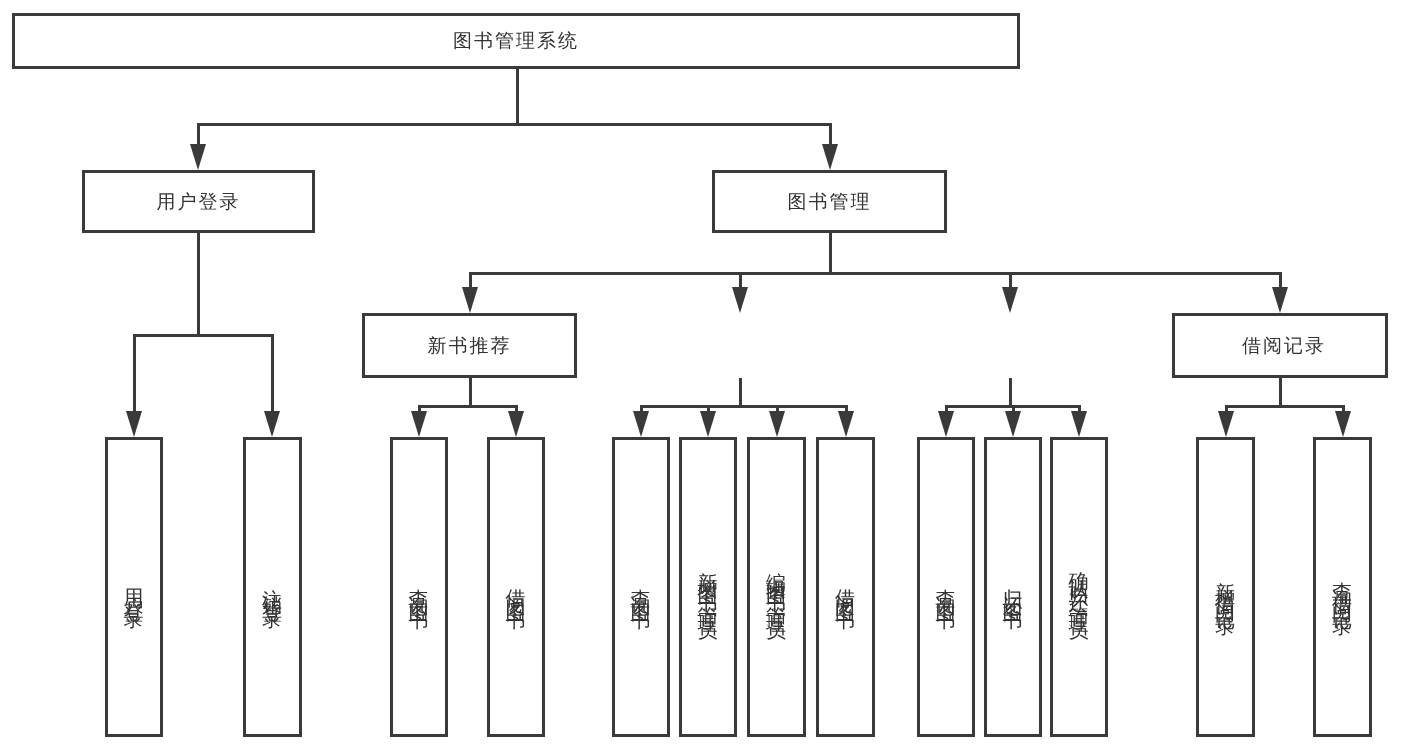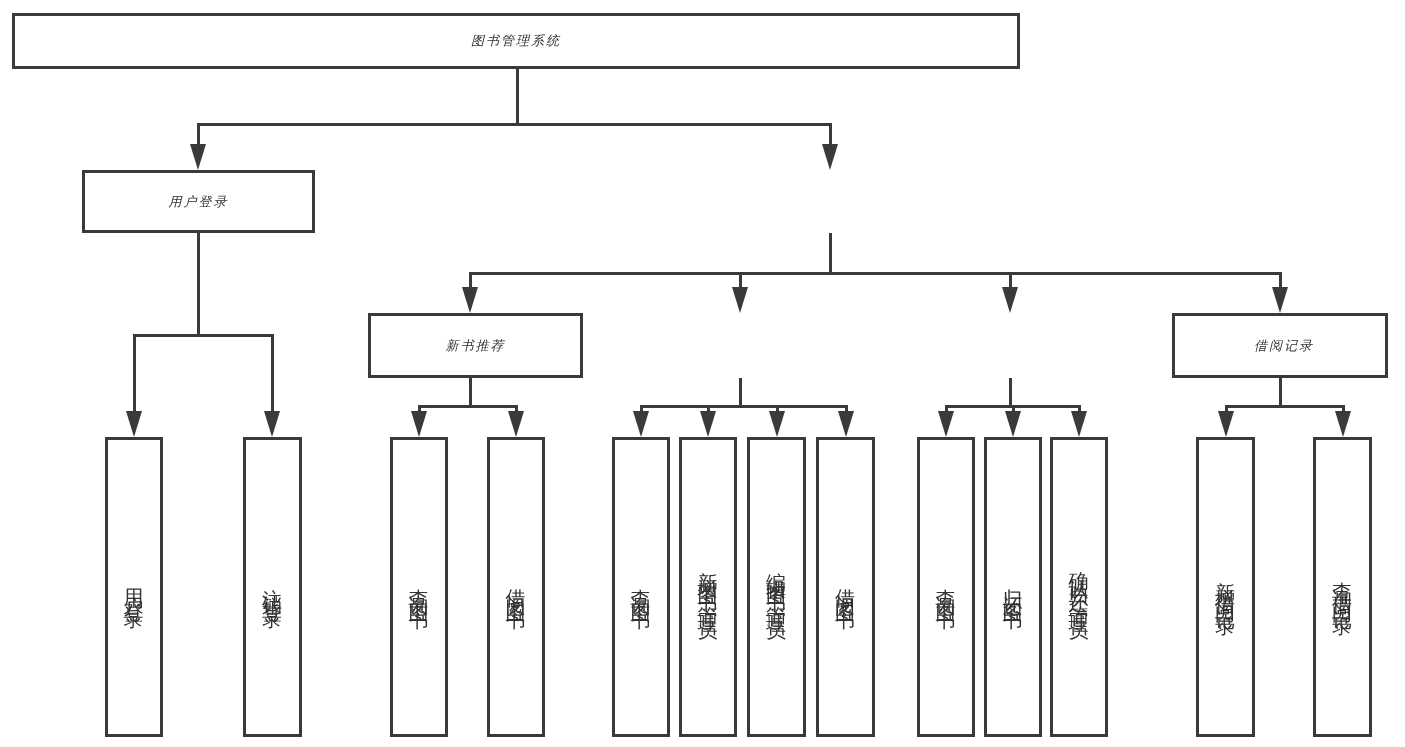--- a/index.html
+++ b/index.html
@@ -14,24 +14,23 @@
     position:absolute;
     box-sizing:border-box;
     border:3px solid var(--line,#3a3a3a);
     background:#ffffff;
     display:flex;
     align-items:center;
     justify-content:center;
     color:#333333;
   }
   .node.horizontal .label{
-    font-size:13px;
+    font-size:19px;
     letter-spacing:2px;
     white-space:nowrap;
-    font-style:italic;
   }
   .node.vertical .label{
     writing-mode:vertical-rl;
     text-orientation:upright;
     font-size:20px;
     letter-spacing:7px;
     line-height:1;
   }
   .vline,.hline{
     position:absolute;
@@ -59,21 +58,24 @@
 </head>
 <body>
 
 <div id="canvas" style="--line: #3a3a3a; color: rgb(51, 51, 51); background: rgb(255, 255, 255);">
 <div class="node horizontal" style="left: 12px; top: 13px; width: 1008px; height: 56px;">
       <span class="label">图书管理系统</span>
     </div>
     <div class="node horizontal" style="left: 82px; top: 170px; width: 233px; height: 63px;">
       <span class="label">用户登录</span>
     </div>
-    <div class="node horizontal" style="left: 362px; top: 313px; width: 215px; height: 65px; margin-left: 6px;">
+    <div class="node horizontal" style="left: 712px; top: 170px; width: 235px; height: 63px;">
+      <span class="label">图书管理</span>
+    </div>
+    <div class="node horizontal" style="left: 362px; top: 313px; width: 215px; height: 65px;">
       <span class="label">新书推荐</span>
     </div>
     <div class="node horizontal" style="left: 1172px; top: 313px; width: 216px; height: 65px; padding-left: 8px;">
       <span class="label">借阅记录</span>
     </div>
     <div class="node vertical" style="left: 105px; top: 437px; width: 58px; height: 300px;">
       <span class="label">用户登录</span>
     </div>
     <div class="node vertical" style="left: 243px; top: 437px; width: 59px; height: 300px;">
       <span class="label">注销登录</span>

